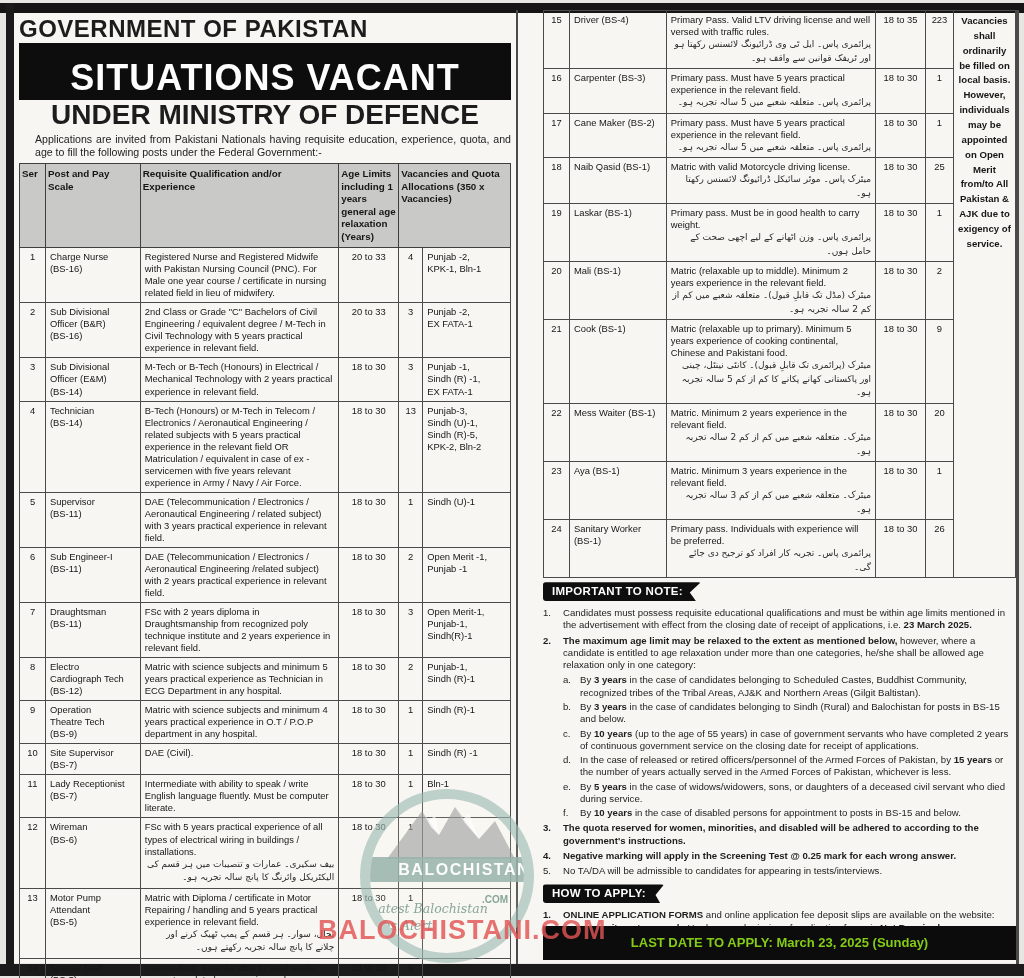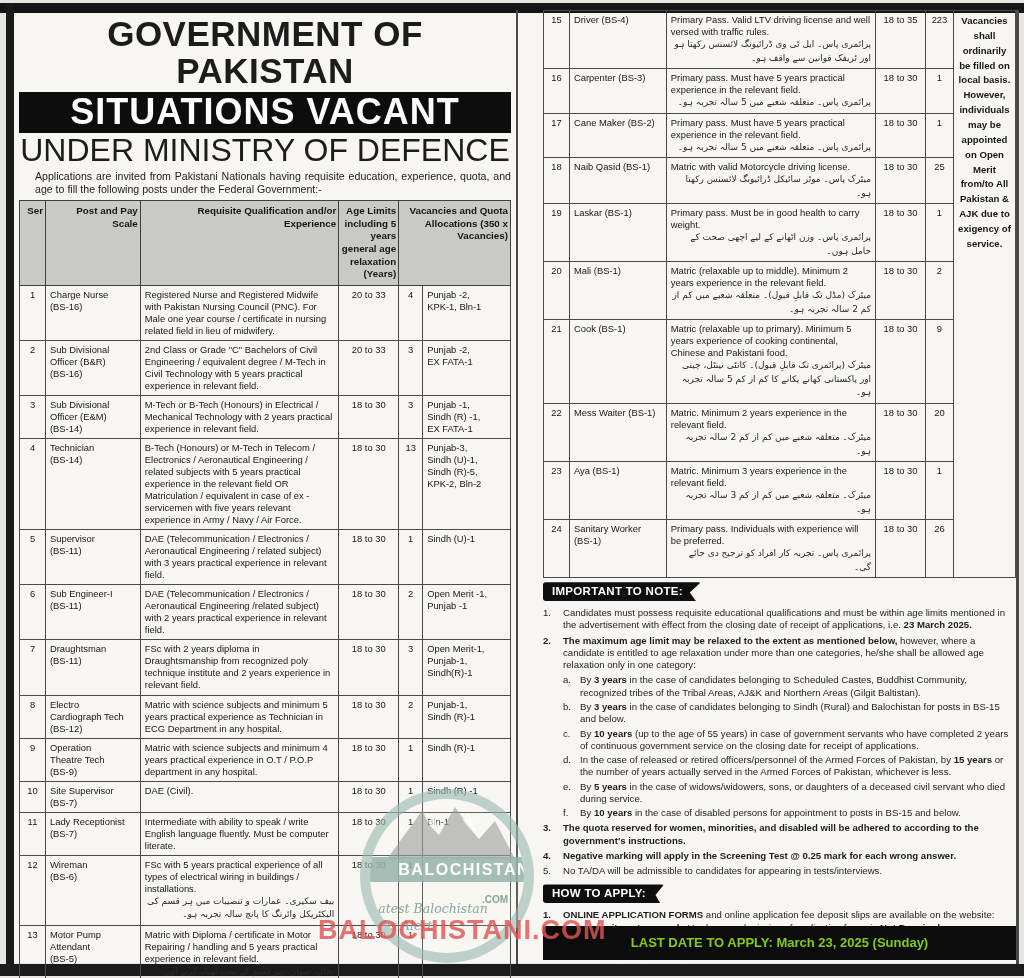--- a/index.html
+++ b/index.html
@@ -12,29 +12,29 @@
   .paper{position:absolute;left:12px;top:13px;width:1004px;height:950px;background:#f7f6f2;z-index:0;}
   .bar-top{position:absolute;left:0;top:3px;width:1024px;height:10px;background:#151515;z-index:2;}
   .bar-left{position:absolute;left:6px;top:3px;width:8px;height:972px;background:#1a1a1a;z-index:2;}
   .bar-bottom{position:absolute;left:0;top:964px;width:1024px;height:12px;background:#1b1b1b;z-index:2;}
   .divider-mid{position:absolute;left:516px;top:10px;width:2px;height:956px;background:#4a4a4a;z-index:2;}
   .edge-right{position:absolute;left:1016px;top:10px;width:3px;height:956px;background:#4a4a4a;z-index:2;}
 
   .col-left{position:absolute;left:19px;top:16px;width:492px;z-index:3;}
   .col-right{position:absolute;left:543px;top:10px;width:473px;z-index:3;}
 
-  .title1{font-size:35px;font-weight:800;text-align:center;letter-spacing:.5px;line-height:1.05;}
+  .title1{font-size:24px;font-weight:800;text-align:left;letter-spacing:.5px;line-height:1.05;}
   .banner{background:#0d0d0d;color:#fdfdfd;font-size:36px;font-weight:800;text-align:center;
-          letter-spacing:1px;padding:1px 0 3px 0;margin:2px 0 1px 0;line-height:1.05;}
-  .title2{font-size:32px;font-weight:400;text-align:center;line-height:1.02;margin-bottom:3px;}
+          letter-spacing:1px;padding:16px 0 3px 0;margin:2px 0 1px 0;line-height:1.05;}
+  .title2{font-size:28px;font-weight:700;text-align:center;line-height:1.02;margin-bottom:3px;}
   .intro{font-size:10.6px;line-height:1.25;text-align:justify;margin:1px 0 4px 16px;color:#222;}
 
   table.posts{border-collapse:collapse;width:100%;font-size:9.4px;line-height:1.28;color:#161616;background:transparent;padding-left:16px;}
   table.posts th{border:1.4px solid #3f3f3f;background:#c9c9c7;font-weight:bold;font-size:9.8px;
-                 text-align:right;vertical-align:top;padding:4px 2px;}
+                 text-align:left;vertical-align:top;padding:4px 2px;}
   table.posts td{border:1.2px solid #4a4a4a;padding:3px 4px;vertical-align:top;background:transparent;}
   td.ctr{text-align:center;}
   td.pre, .pre{white-space:pre-line;}
   .urdu{direction:rtl;text-align:right;font-size:9px;line-height:1.5;margin-top:0;
         font-family:"DejaVu Sans", sans-serif;color:#2a2a2a;}
   td.notecell{vertical-align:middle;text-align:center;font-weight:bold;font-size:9.6px;line-height:1.55;padding:4px 2px;margin-top:44px;}
 
   .badge-label{display:inline-block;background:#0e0e0e;color:#fff;font-weight:bold;font-size:11.5px;
                letter-spacing:.3px;padding:3px 18px 4px 9px;border-radius:3px;
                clip-path:polygon(0 0,100% 0,93% 55%,97% 100%,0 100%);margin:4px 0 3px 0;}
@@ -84,21 +84,21 @@
         <col style="width:199px">
       <col style="width:60px">
         <col style="width:24px">
         <col style="width:88px">
     </colgroup>
     <thead>
       <tr>
         <th>Ser</th>
         <th>Post and Pay Scale</th>
         <th>Requisite Qualification and/or Experience</th>
-        <th>Age Limits including 5 years general age relaxation (Years)</th>
+        <th>Age Limits including 1 years general age relaxation (Years)</th>
         <th colspan="2">Vacancies and Quota Allocations (350 x Vacancies)</th>
       </tr>
     </thead>
     <tbody id="left-tbody">
         <tr>
           <td class="ctr">1</td>
           <td class="pre">Charge Nurse
 (BS-16)</td>
           <td>Registered Nurse and Registered Midwife with Pakistan Nursing Council (PNC).  For Male one year course / certificate in nursing related field in lieu of midwifery.</td>
           <td class="ctr">20 to 33</td>

